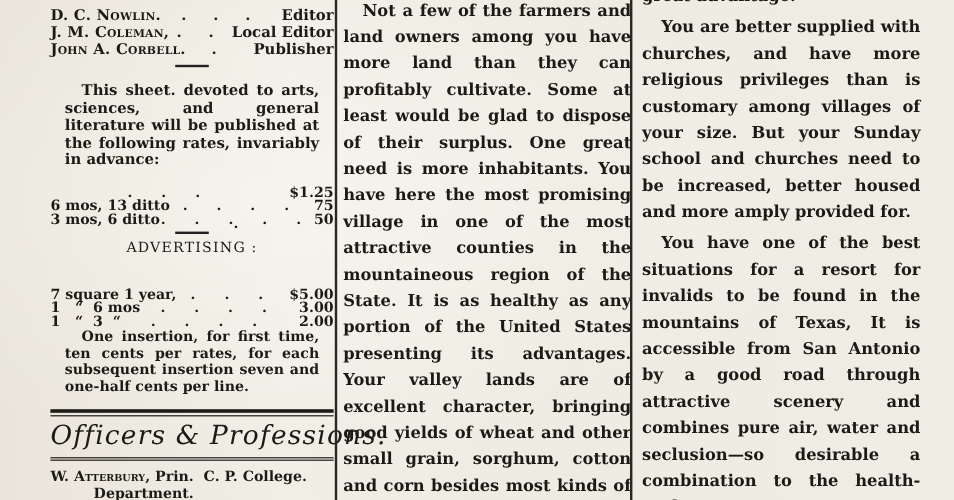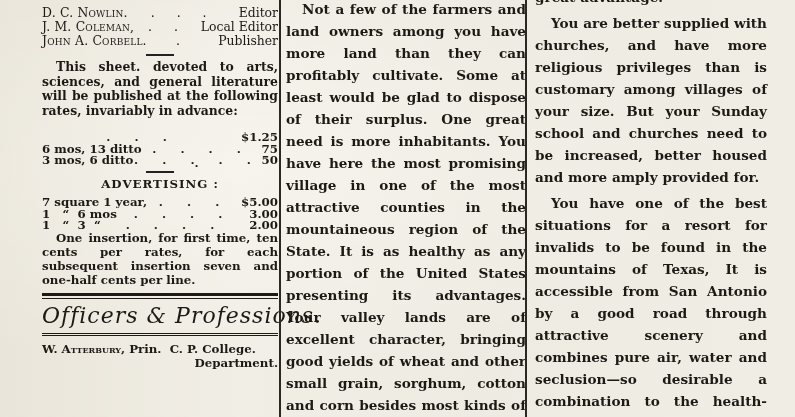--- a/index.html
+++ b/index.html
@@ -16,39 +16,39 @@
         linear-gradient(90deg, #e9e5da 0%, #f1eee6 30%, #eeebe2 60%, #f0ede5 100%);
     }
     .col { position: absolute; top: 0; font-size: 13.6px; line-height: 22px; }
     .col-left { left: 42px; width: 236px; font-size: 12.4px; line-height: 14.5px; }
     .col-mid { left: 286px; width: 240px; }
     .col-right { left: 535px; width: 232px; }
     .rule-v { position: absolute; top: 0; bottom: 0; width: 1.6px; background: #2b2722; }
     .rule-v.r1 { left: 279px; }
     .rule-v.r2 { left: 525px; }
 
-    .staff-row { display: flex; justify-content: space-between; font-weight: normal; height: 14px; align-items: center; }
+    .staff-row { display: flex; justify-content: space-between; font-weight: bold; height: 14px; align-items: center; }
     .staff-row .name { font-variant: small-caps; letter-spacing: 0.2px; }
     .staff-row .dots { flex: 1; text-align: center; letter-spacing: 9px; }
     .staff-block { position: absolute; top: 6px; left: 0; width: 236px; }
     .short-rule { width: 28px; height: 2px; background: #222; margin: 6px auto 4px; }
-    .para-left { text-align: justify; font-weight: bold; text-indent: 14px; margin: 0; }
+    .para-left { text-align: justify; font-weight: bold; text-indent: 14px; margin: 12px; }
     .rates { margin-top: 12px; }
     .rate-row { display: flex; justify-content: space-between; font-weight: bold; height: 11.5px; font-size: 11.8px; }
     .rate-row .dots { flex: 1; text-align: center; letter-spacing: 10px; }
-    .adv-title { text-align: center; font-weight: bold; letter-spacing: 1px; font-size: 11.8px; margin: 4px 0 4px; }
+    .adv-title { text-align: center; font-weight: normal; letter-spacing: 1px; font-size: 11.8px; margin: 4px 0 24px; }
     .double-rule { border-top: 3px solid #1e1b17; border-bottom: 1px solid #1e1b17; height: 2px; margin: 6px 0 0; }
     .section-head {
       font-family: "DejaVu Serif", serif; font-size: 22px; line-height: 30px;
       font-style: italic; letter-spacing: 1px; margin: 2px 0 2px; white-space: nowrap;
     }
     .single-rule { border-top: 1.5px solid #1e1b17; border-bottom: 1px solid #1e1b17; height: 1px; margin: 0 0 6px; }
     .officer { font-weight: bold; font-size: 11.8px; line-height: 14px; white-space: nowrap; }
     .officer .sc { font-variant: small-caps; }
-    .officer.indent { padding-left: 36px; text-align: right; }
+    .officer.indent { padding-left: 36px; }
 
     .body-text p { margin: 0; text-align: justify; font-weight: bold; }
     .body-text p.ind { text-indent: 16px; }
     .body-text p + p { margin-top: 4px; }
   </style>
 </head>
 <body>
 
 <div class="page">
 

